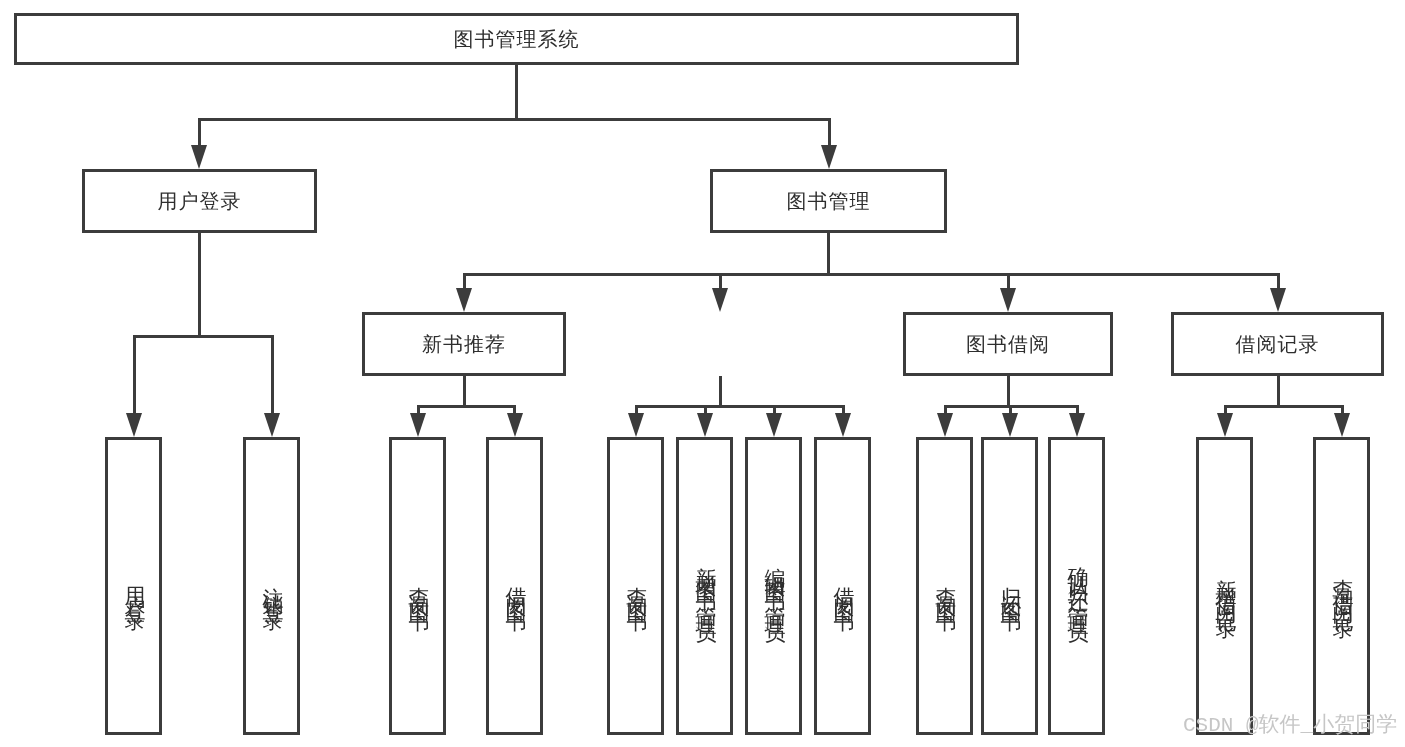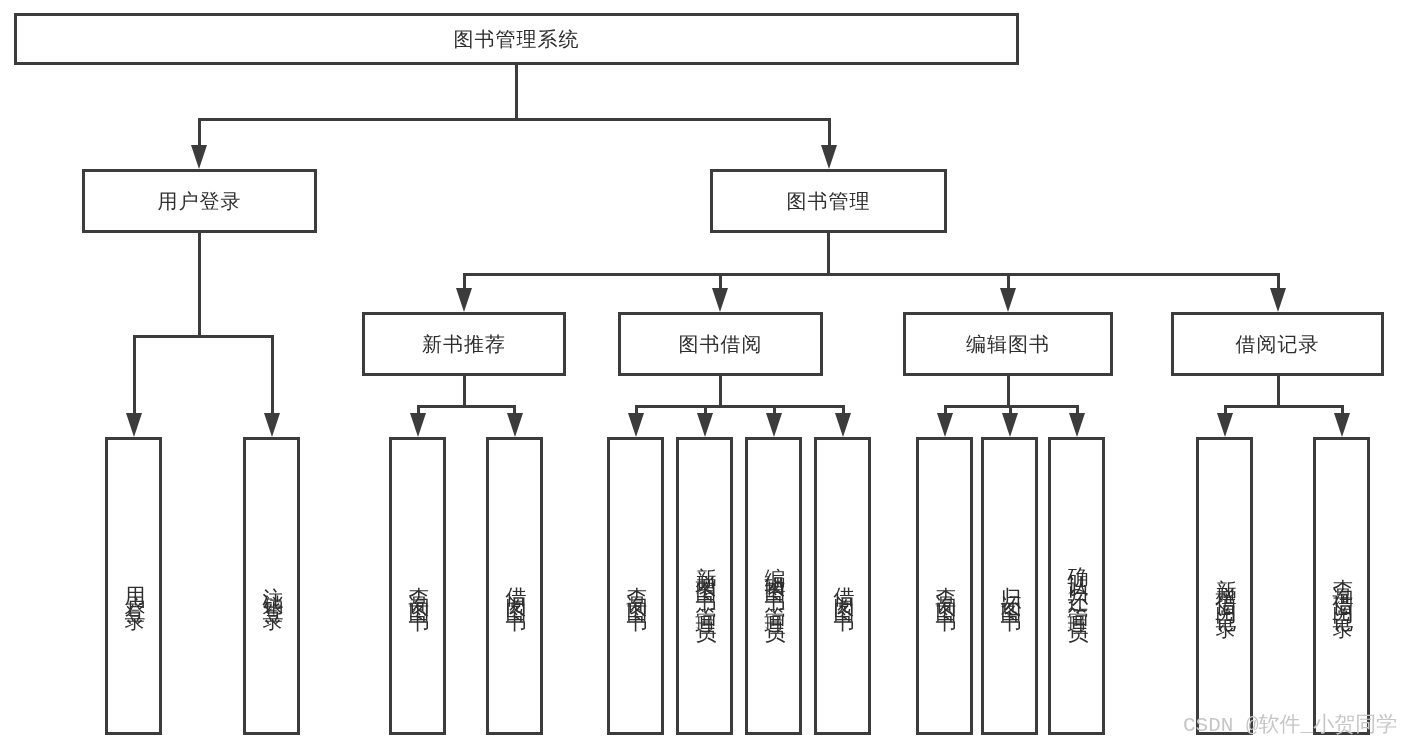--- a/index.html
+++ b/index.html
@@ -72,26 +72,23 @@
   </div>
 
   <div class="node" style="left:362px;top:312px;width:204px;height:64px">
     <span class="hlabel">新书推荐</span>
   </div>
 
   <div class="node" style="left:710px;top:169px;width:237px;height:64px">
     <span class="hlabel">图书管理</span>
   </div>
 
-  <div class="node" style="left:618px;top:312px;width:205px;height:64px">
-    <span class="hlabel">图书借阅</span>
-  </div>
 
   <div class="node" style="left:903px;top:312px;width:210px;height:64px">
-    <span class="hlabel">编辑图书</span>
+    <span class="hlabel">图书借阅</span>
   </div>
 
   <div class="node" style="left:1171px;top:312px;width:213px;height:64px">
     <span class="hlabel">借阅记录</span>
   </div>
 
   <div class="node leaf" style="left:105px;top:437px">
     <span class="vlabel">用户登录</span>
   </div>
   <div class="node leaf" style="left:243px;top:437px">

